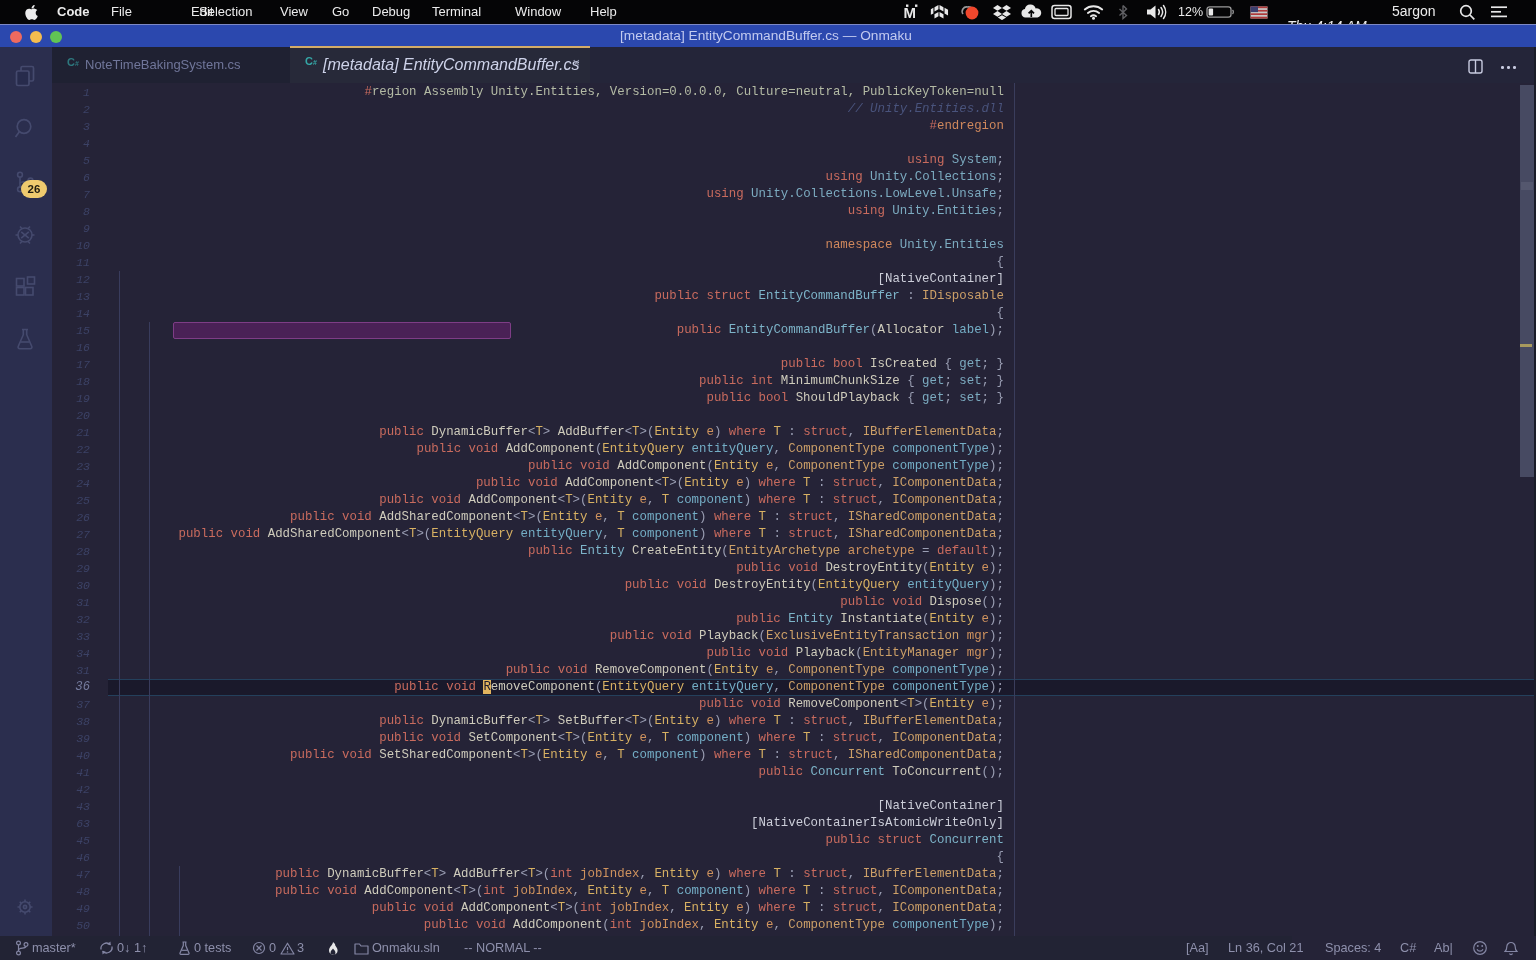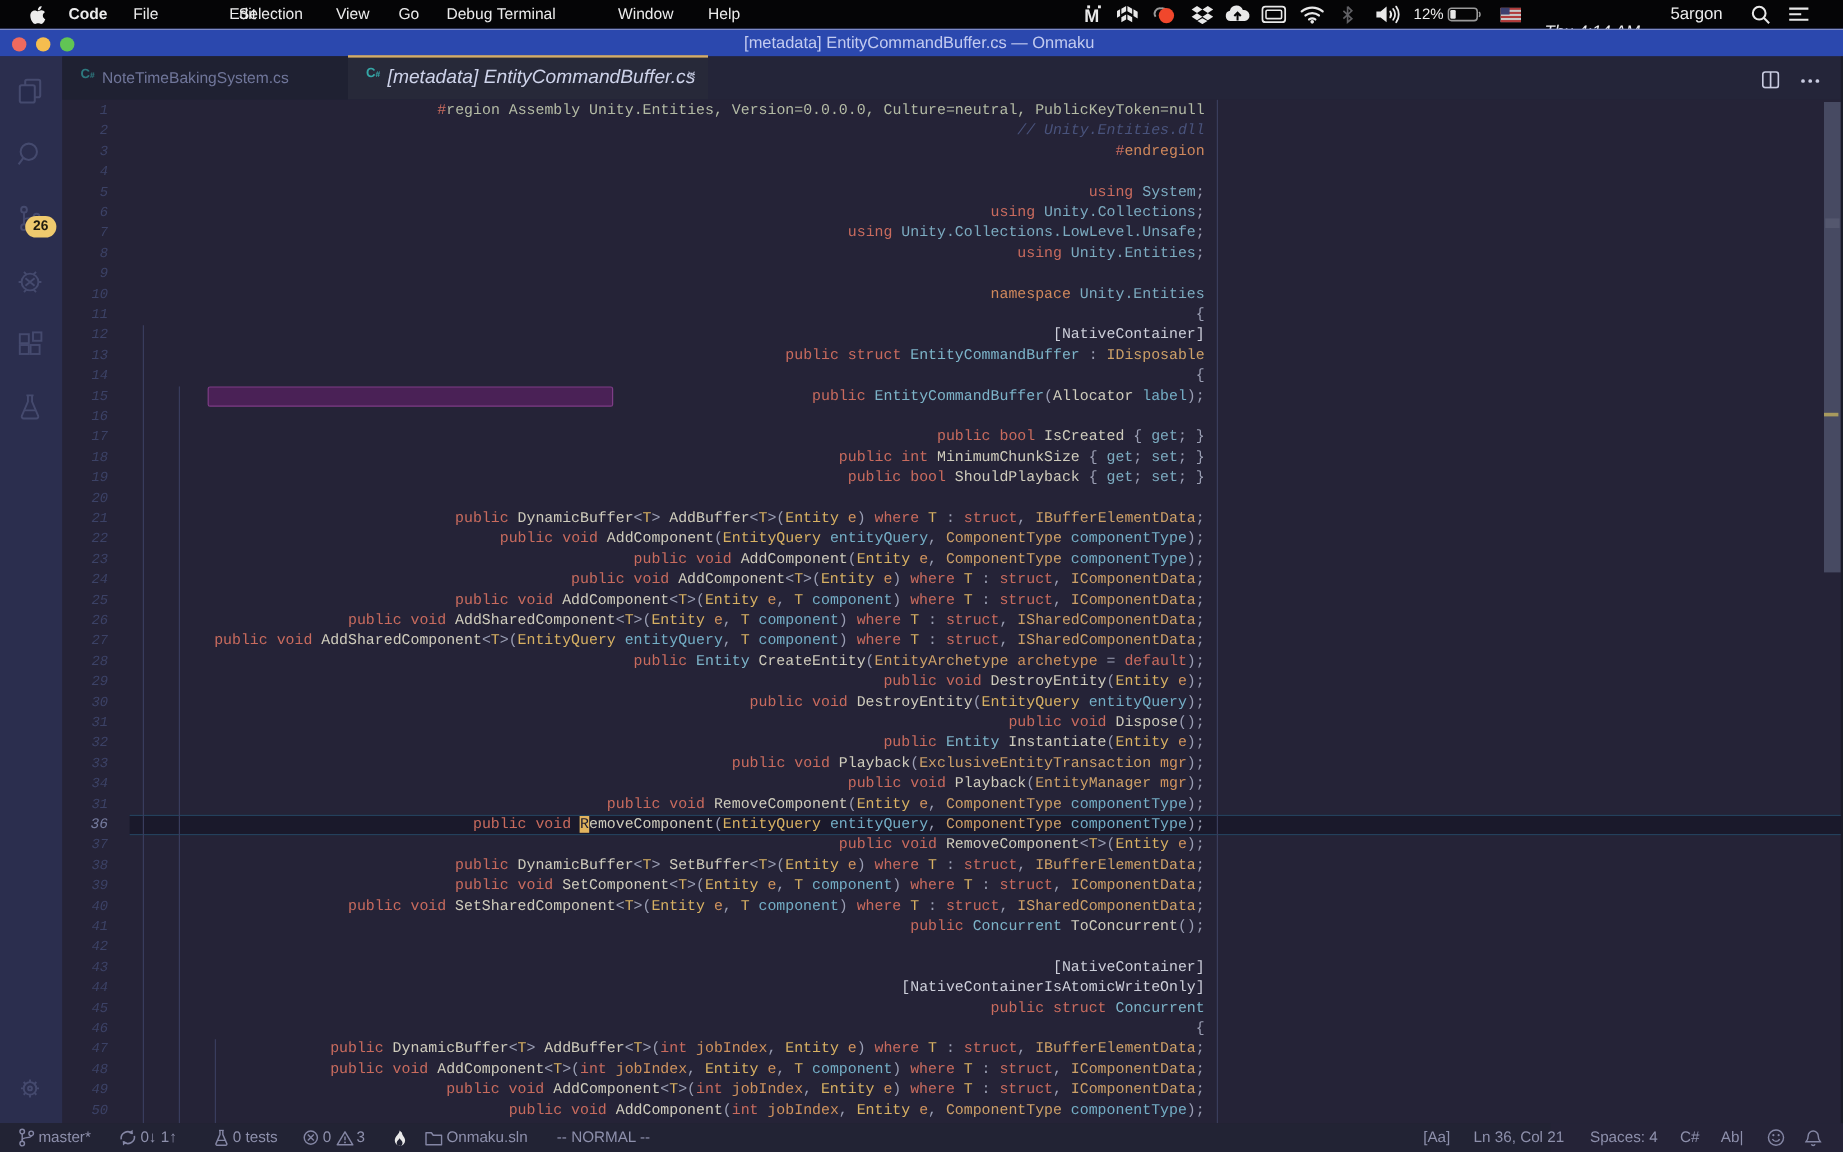--- a/index.html
+++ b/index.html
@@ -87,21 +87,21 @@
         <path fill="#ececec" d="M318.7 268.7c-.2-36.7 16.4-64.4 50-84.8-18.8-26.9-47.2-41.7-84.7-44.6-35.5-2.9-74.3 20.7-88.5 20.7-15 0-49.4-19.7-76.4-19.7C63.3 141.2 4 184.8 4 273.5q0 39.3 14.4 81.2c12.8 36.7 59 126.7 107.2 125.2 25.2-.6 43-17.9 75.8-17.9 31.8 0 48.3 17.9 76.4 17.9 48.6-.7 90.4-82.5 102.6-119.3-65.2-30.7-61.7-90-61.7-91.9zm-56.6-164.2c27.3-32.4 24.8-61.9 24-72.5-24.1 1.4-52 16.4-67.9 34.9-17.5 19.8-27.8 44.3-25.6 71.9 26.1 2 49.9-11.4 69.5-34.3z"></path>
       </svg>
     </div>
   <div class="mi" style="left:57px; font-weight:bold;">Code</div>
   <div class="mi" style="left:111px;">File</div>
   <div class="mi" style="left:155px;margin-left:36px;">Edit</div>
   <div class="mi" style="left:199px;">Selection</div>
   <div class="mi" style="left:280px;">View</div>
   <div class="mi" style="left:332px;">Go</div>
   <div class="mi" style="left:372px;">Debug</div>
-  <div class="mi" style="left:414px;text-align:right;">Terminal</div>
+  <div class="mi" style="left:432px;text-align:right;">Terminal</div>
   <div class="mi" style="left:515px;">Window</div>
   <div class="mi" style="left:590px;">Help</div>
   <div class="mi" style="left:902px; top:4px;">
       <svg class="icn" width="21" height="16" viewBox="0 0 21 16" style="">
         <text x="1.5" y="14" fill="#e8e8e8" font-family="Liberation Sans" font-size="15" font-weight="bold">M</text>
         <rect x="4" y="0.5" width="2.4" height="2.4" fill="#e8e8e8"></rect>
         <rect x="13" y="0.5" width="2.4" height="2.4" fill="#e8e8e8"></rect>
       </svg>
     </div>
 <div class="mi" style="left:930px; top:4px;">
@@ -319,21 +319,21 @@
       <div class="ln">34</div>
       <div class="ln">31</div>
       <div class="lnc">36</div>
       <div class="ln">37</div>
       <div class="ln">38</div>
       <div class="ln">39</div>
       <div class="ln">40</div>
       <div class="ln">41</div>
       <div class="ln">42</div>
       <div class="ln">43</div>
-      <div class="ln">44</div>
+      <div class="ln">63</div>
       <div class="ln">45</div>
       <div class="ln">46</div>
       <div class="ln">47</div>
       <div class="ln">48</div>
       <div class="ln">49</div>
       <div class="ln">50</div>
     </div>
   <div id="code"><div class="cl"><span class="k">#</span><span class="d">region Assembly Unity.Entities, Version=0.0.0.0, Culture=neutral, PublicKeyToken=null</span></div><div class="cl"><span class="c">// Unity.Entities.dll</span></div><div class="cl"><span class="k">#</span><span class="n">endregion</span></div><div class="cl"></div><div class="cl"><span class="k">using</span><span class="t"> System</span><span class="p">;</span></div><div class="cl"><span class="k">using</span><span class="t"> Unity.Collections</span><span class="p">;</span></div><div class="cl"><span class="k">using</span><span class="t"> Unity.Collections.LowLevel.Unsafe</span><span class="p">;</span></div><div class="cl"><span class="k">using</span><span class="t"> Unity.Entities</span><span class="p">;</span></div><div class="cl"></div><div class="cl"><span class="n">namespace</span><span class="t"> Unity.Entities</span></div><div class="cl"><span class="p">{</span></div><div class="cl"><span class="w">    [NativeContainer]</span></div><div class="cl"><span class="k">    public struct</span><span class="t2"> EntityCommandBuffer</span><span class="p"> :</span><span class="g"> IDisposable</span></div><div class="cl"><span class="p">    {</span></div><div class="cl"><span class="k">        public</span><span class="t2"> EntityCommandBuffer</span><span class="p">(</span><span class="y">Allocator</span><span class="p2"> label</span><span class="p">);</span></div><div class="cl"></div><div class="cl"><span class="k">        public bool</span><span class="y"> IsCreated</span><span class="p"> {</span><span class="t"> get</span><span class="p">; }</span></div><div class="cl"><span class="k">        public int</span><span class="y"> MinimumChunkSize</span><span class="p"> {</span><span class="t"> get</span><span class="p">;</span><span class="t"> set</span><span class="p">; }</span></div><div class="cl"><span class="k">        public bool</span><span class="y"> ShouldPlayback</span><span class="p"> {</span><span class="t"> get</span><span class="p">;</span><span class="t"> set</span><span class="p">; }</span></div><div class="cl"></div><div class="cl"><span class="k">        public</span><span class="y"> DynamicBuffer</span><span class="p">&lt;</span><span class="g2">T</span><span class="p">&gt;</span><span class="y"> AddBuffer</span><span class="p">&lt;</span><span class="g2">T</span><span class="p">&gt;(</span><span class="g2">Entity</span><span class="o"> e</span><span class="p">)</span><span class="k"> where</span><span class="g2"> T</span><span class="p"> :</span><span class="k"> struct</span><span class="p">,</span><span class="g"> IBufferElementData</span><span class="p">;</span></div><div class="cl"><span class="k">        public void</span><span class="y"> AddComponent</span><span class="p">(</span><span class="g2">EntityQuery</span><span class="p2"> entityQuery</span><span class="p">,</span><span class="g"> ComponentType</span><span class="p2"> componentType</span><span class="p">);</span></div><div class="cl"><span class="k">        public void</span><span class="y"> AddComponent</span><span class="p">(</span><span class="g2">Entity</span><span class="o"> e</span><span class="p">,</span><span class="g"> ComponentType</span><span class="p2"> componentType</span><span class="p">);</span></div><div class="cl"><span class="k">        public void</span><span class="y"> AddComponent</span><span class="p">&lt;</span><span class="g2">T</span><span class="p">&gt;(</span><span class="g2">Entity</span><span class="o"> e</span><span class="p">)</span><span class="k"> where</span><span class="g2"> T</span><span class="p"> :</span><span class="k"> struct</span><span class="p">,</span><span class="g"> IComponentData</span><span class="p">;</span></div><div class="cl"><span class="k">        public void</span><span class="y"> AddComponent</span><span class="p">&lt;</span><span class="g2">T</span><span class="p">&gt;(</span><span class="g2">Entity</span><span class="o"> e</span><span class="p">,</span><span class="g2"> T</span><span class="p2"> component</span><span class="p">)</span><span class="k"> where</span><span class="g2"> T</span><span class="p"> :</span><span class="k"> struct</span><span class="p">,</span><span class="g"> IComponentData</span><span class="p">;</span></div><div class="cl"><span class="k">        public void</span><span class="y"> AddSharedComponent</span><span class="p">&lt;</span><span class="g2">T</span><span class="p">&gt;(</span><span class="g2">Entity</span><span class="o"> e</span><span class="p">,</span><span class="g2"> T</span><span class="p2"> component</span><span class="p">)</span><span class="k"> where</span><span class="g2"> T</span><span class="p"> :</span><span class="k"> struct</span><span class="p">,</span><span class="g"> ISharedComponentData</span><span class="p">;</span></div><div class="cl"><span class="k">        public void</span><span class="y"> AddSharedComponent</span><span class="p">&lt;</span><span class="g2">T</span><span class="p">&gt;(</span><span class="g2">EntityQuery</span><span class="p2"> entityQuery</span><span class="p">,</span><span class="g2"> T</span><span class="p2"> component</span><span class="p">)</span><span class="k"> where</span><span class="g2"> T</span><span class="p"> :</span><span class="k"> struct</span><span class="p">,</span><span class="g"> ISharedComponentData</span><span class="p">;</span></div><div class="cl"><span class="k">        public</span><span class="t2"> Entity</span><span class="y"> CreateEntity</span><span class="p">(</span><span class="g">EntityArchetype</span><span class="o"> archetype</span><span class="p"> =</span><span class="k"> default</span><span class="p">);</span></div><div class="cl"><span class="k">        public void</span><span class="y"> DestroyEntity</span><span class="p">(</span><span class="g2">Entity</span><span class="o"> e</span><span class="p">);</span></div><div class="cl"><span class="k">        public void</span><span class="y"> DestroyEntity</span><span class="p">(</span><span class="g2">EntityQuery</span><span class="p2"> entityQuery</span><span class="p">);</span></div><div class="cl"><span class="k">        public void</span><span class="y"> Dispose</span><span class="p">();</span></div><div class="cl"><span class="k">        public</span><span class="t2"> Entity</span><span class="y"> Instantiate</span><span class="p">(</span><span class="g2">Entity</span><span class="o"> e</span><span class="p">);</span></div><div class="cl"><span class="k">        public void</span><span class="y"> Playback</span><span class="p">(</span><span class="g">ExclusiveEntityTransaction</span><span class="o"> mgr</span><span class="p">);</span></div><div class="cl"><span class="k">        public void</span><span class="y"> Playback</span><span class="p">(</span><span class="g">EntityManager</span><span class="o"> mgr</span><span class="p">);</span></div><div class="cl"><span class="k">        public void</span><span class="y"> RemoveComponent</span><span class="p">(</span><span class="g2">Entity</span><span class="o"> e</span><span class="p">,</span><span class="g"> ComponentType</span><span class="p2"> componentType</span><span class="p">);</span></div><div class="cl"><span class="k">        public void </span><span class="cur">R</span><span class="y">emoveComponent</span><span class="p">(</span><span class="g2">EntityQuery</span><span class="p2"> entityQuery</span><span class="p">,</span><span class="g"> ComponentType</span><span class="p2"> componentType</span><span class="p">);</span></div><div class="cl"><span class="k">        public void</span><span class="y"> RemoveComponent</span><span class="p">&lt;</span><span class="g2">T</span><span class="p">&gt;(</span><span class="g2">Entity</span><span class="o"> e</span><span class="p">);</span></div><div class="cl"><span class="k">        public</span><span class="y"> DynamicBuffer</span><span class="p">&lt;</span><span class="g2">T</span><span class="p">&gt;</span><span class="y"> SetBuffer</span><span class="p">&lt;</span><span class="g2">T</span><span class="p">&gt;(</span><span class="g2">Entity</span><span class="o"> e</span><span class="p">)</span><span class="k"> where</span><span class="g2"> T</span><span class="p"> :</span><span class="k"> struct</span><span class="p">,</span><span class="g"> IBufferElementData</span><span class="p">;</span></div><div class="cl"><span class="k">        public void</span><span class="y"> SetComponent</span><span class="p">&lt;</span><span class="g2">T</span><span class="p">&gt;(</span><span class="g2">Entity</span><span class="o"> e</span><span class="p">,</span><span class="g2"> T</span><span class="p2"> component</span><span class="p">)</span><span class="k"> where</span><span class="g2"> T</span><span class="p"> :</span><span class="k"> struct</span><span class="p">,</span><span class="g"> IComponentData</span><span class="p">;</span></div><div class="cl"><span class="k">        public void</span><span class="y"> SetSharedComponent</span><span class="p">&lt;</span><span class="g2">T</span><span class="p">&gt;(</span><span class="g2">Entity</span><span class="o"> e</span><span class="p">,</span><span class="g2"> T</span><span class="p2"> component</span><span class="p">)</span><span class="k"> where</span><span class="g2"> T</span><span class="p"> :</span><span class="k"> struct</span><span class="p">,</span><span class="g"> ISharedComponentData</span><span class="p">;</span></div><div class="cl"><span class="k">        public</span><span class="t2"> Concurrent</span><span class="y"> ToConcurrent</span><span class="p">();</span></div><div class="cl"></div><div class="cl"><span class="w">        [NativeContainer]</span></div><div class="cl"><span class="w">        [NativeContainerIsAtomicWriteOnly]</span></div><div class="cl"><span class="k">        public struct</span><span class="t2"> Concurrent</span></div><div class="cl"><span class="p">        {</span></div><div class="cl"><span class="k">            public</span><span class="y"> DynamicBuffer</span><span class="p">&lt;</span><span class="g2">T</span><span class="p">&gt;</span><span class="y"> AddBuffer</span><span class="p">&lt;</span><span class="g2">T</span><span class="p">&gt;(</span><span class="k">int</span><span class="o"> jobIndex</span><span class="p">,</span><span class="g2"> Entity</span><span class="o"> e</span><span class="p">)</span><span class="k"> where</span><span class="g2"> T</span><span class="p"> :</span><span class="k"> struct</span><span class="p">,</span><span class="g"> IBufferElementData</span><span class="p">;</span></div><div class="cl"><span class="k">            public void</span><span class="y"> AddComponent</span><span class="p">&lt;</span><span class="g2">T</span><span class="p">&gt;(</span><span class="k">int</span><span class="o"> jobIndex</span><span class="p">,</span><span class="g2"> Entity</span><span class="o"> e</span><span class="p">,</span><span class="g2"> T</span><span class="p2"> component</span><span class="p">)</span><span class="k"> where</span><span class="g2"> T</span><span class="p"> :</span><span class="k"> struct</span><span class="p">,</span><span class="g"> IComponentData</span><span class="p">;</span></div><div class="cl"><span class="k">            public void</span><span class="y"> AddComponent</span><span class="p">&lt;</span><span class="g2">T</span><span class="p">&gt;(</span><span class="k">int</span><span class="o"> jobIndex</span><span class="p">,</span><span class="g2"> Entity</span><span class="o"> e</span><span class="p">)</span><span class="k"> where</span><span class="g2"> T</span><span class="p"> :</span><span class="k"> struct</span><span class="p">,</span><span class="g"> IComponentData</span><span class="p">;</span></div><div class="cl"><span class="k">            public void</span><span class="y"> AddComponent</span><span class="p">(</span><span class="k">int</span><span class="o"> jobIndex</span><span class="p">,</span><span class="g2"> Entity</span><span class="o"> e</span><span class="p">,</span><span class="g"> ComponentType</span><span class="p2"> componentType</span><span class="p">);</span></div></div>
   <div id="sthumb"></div>
   <div id="smark2"></div>

